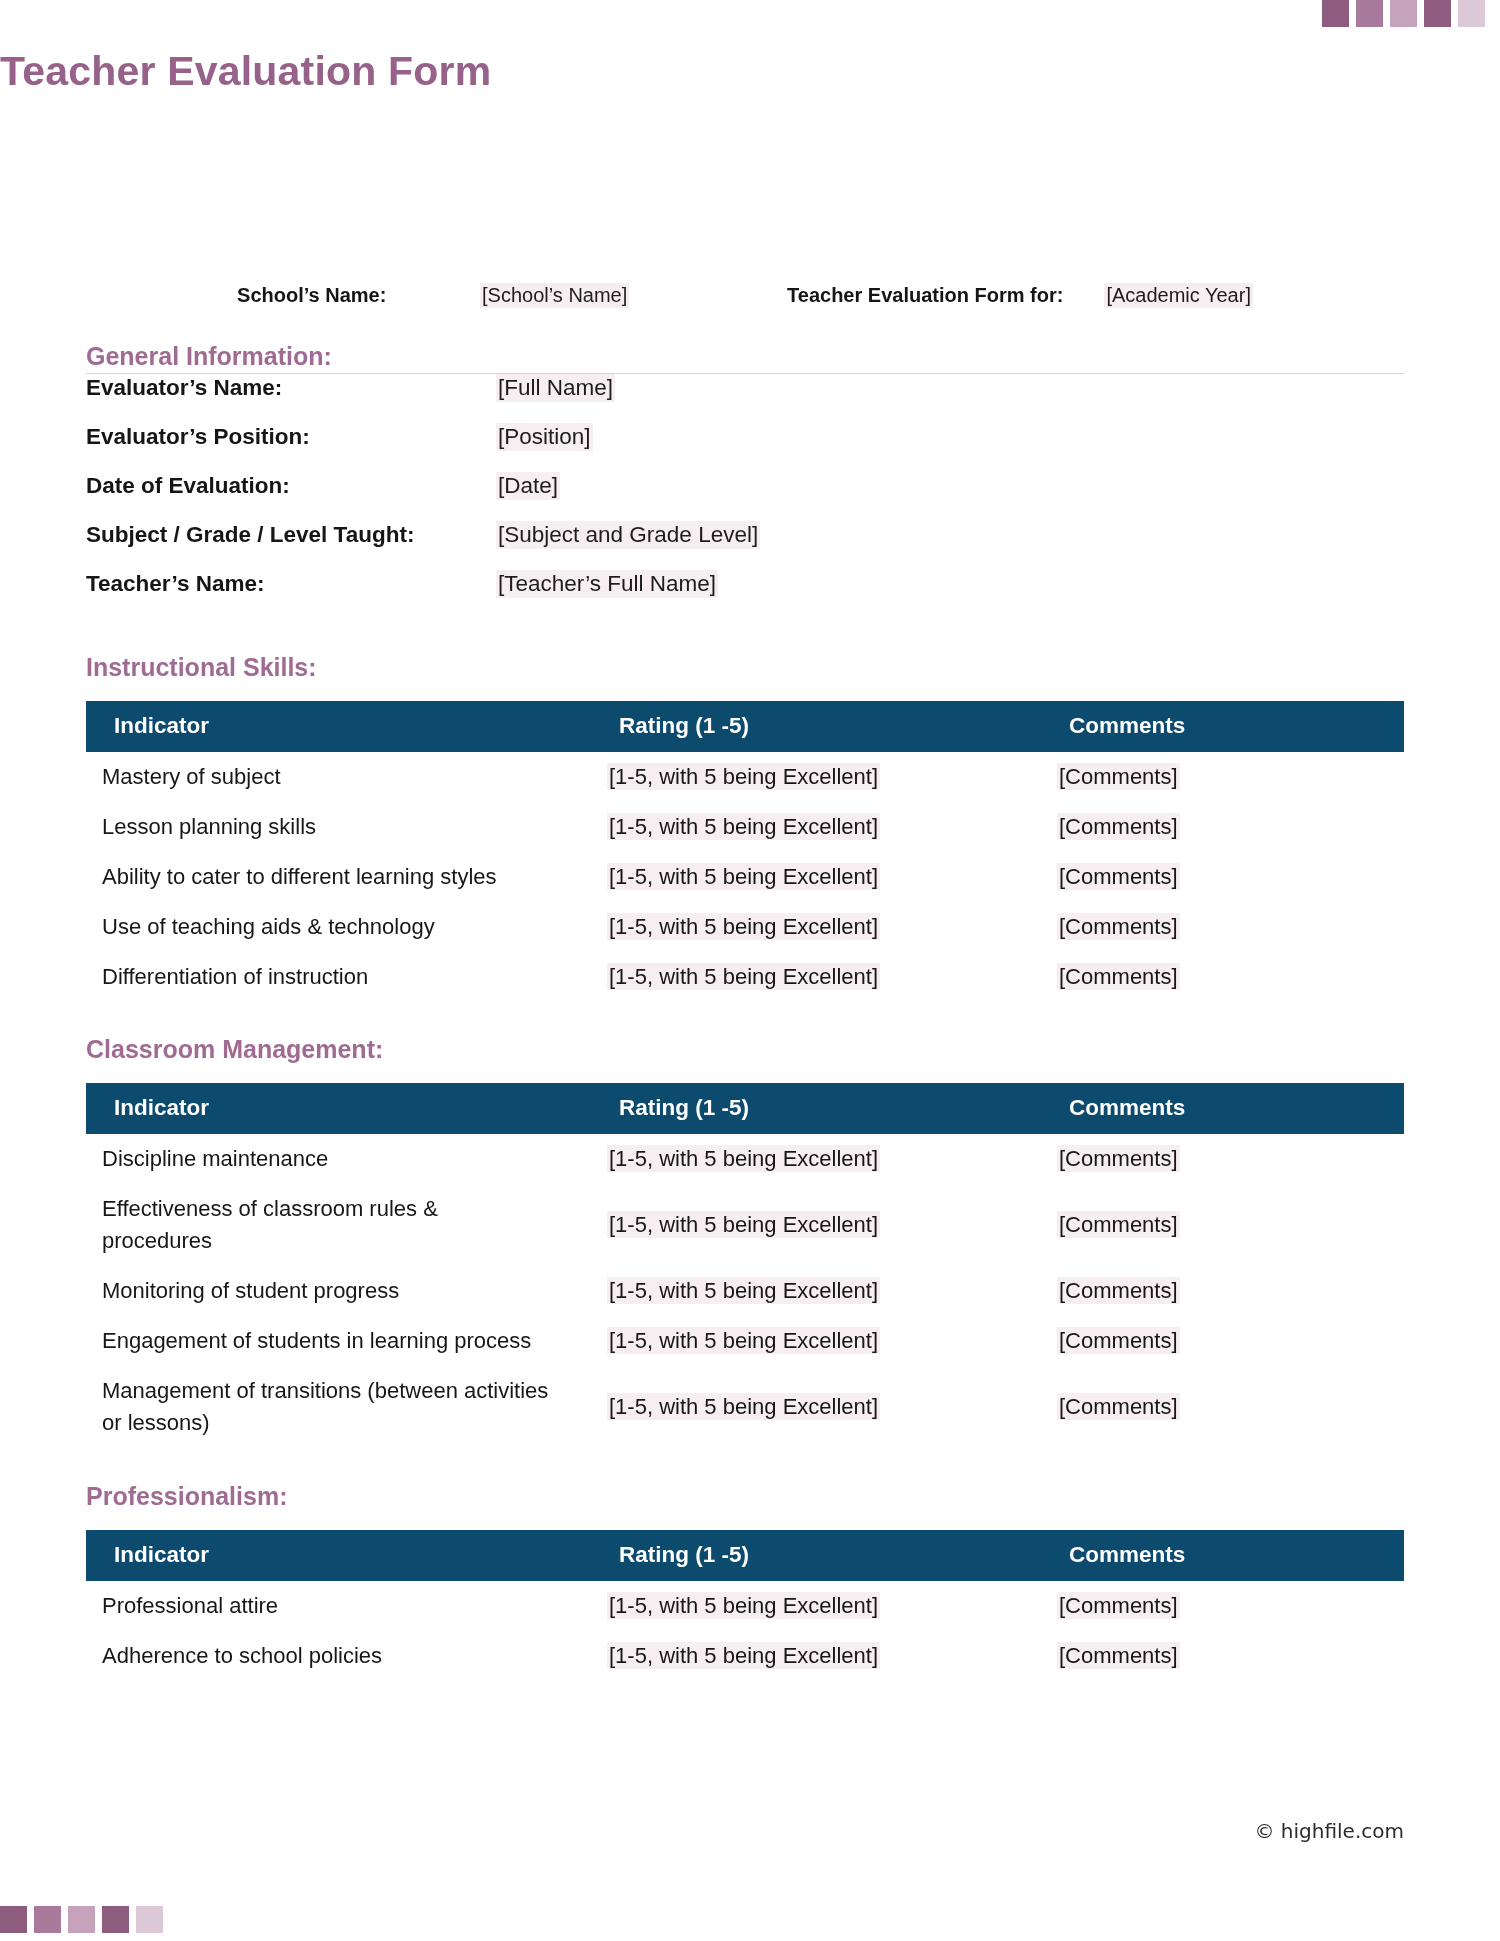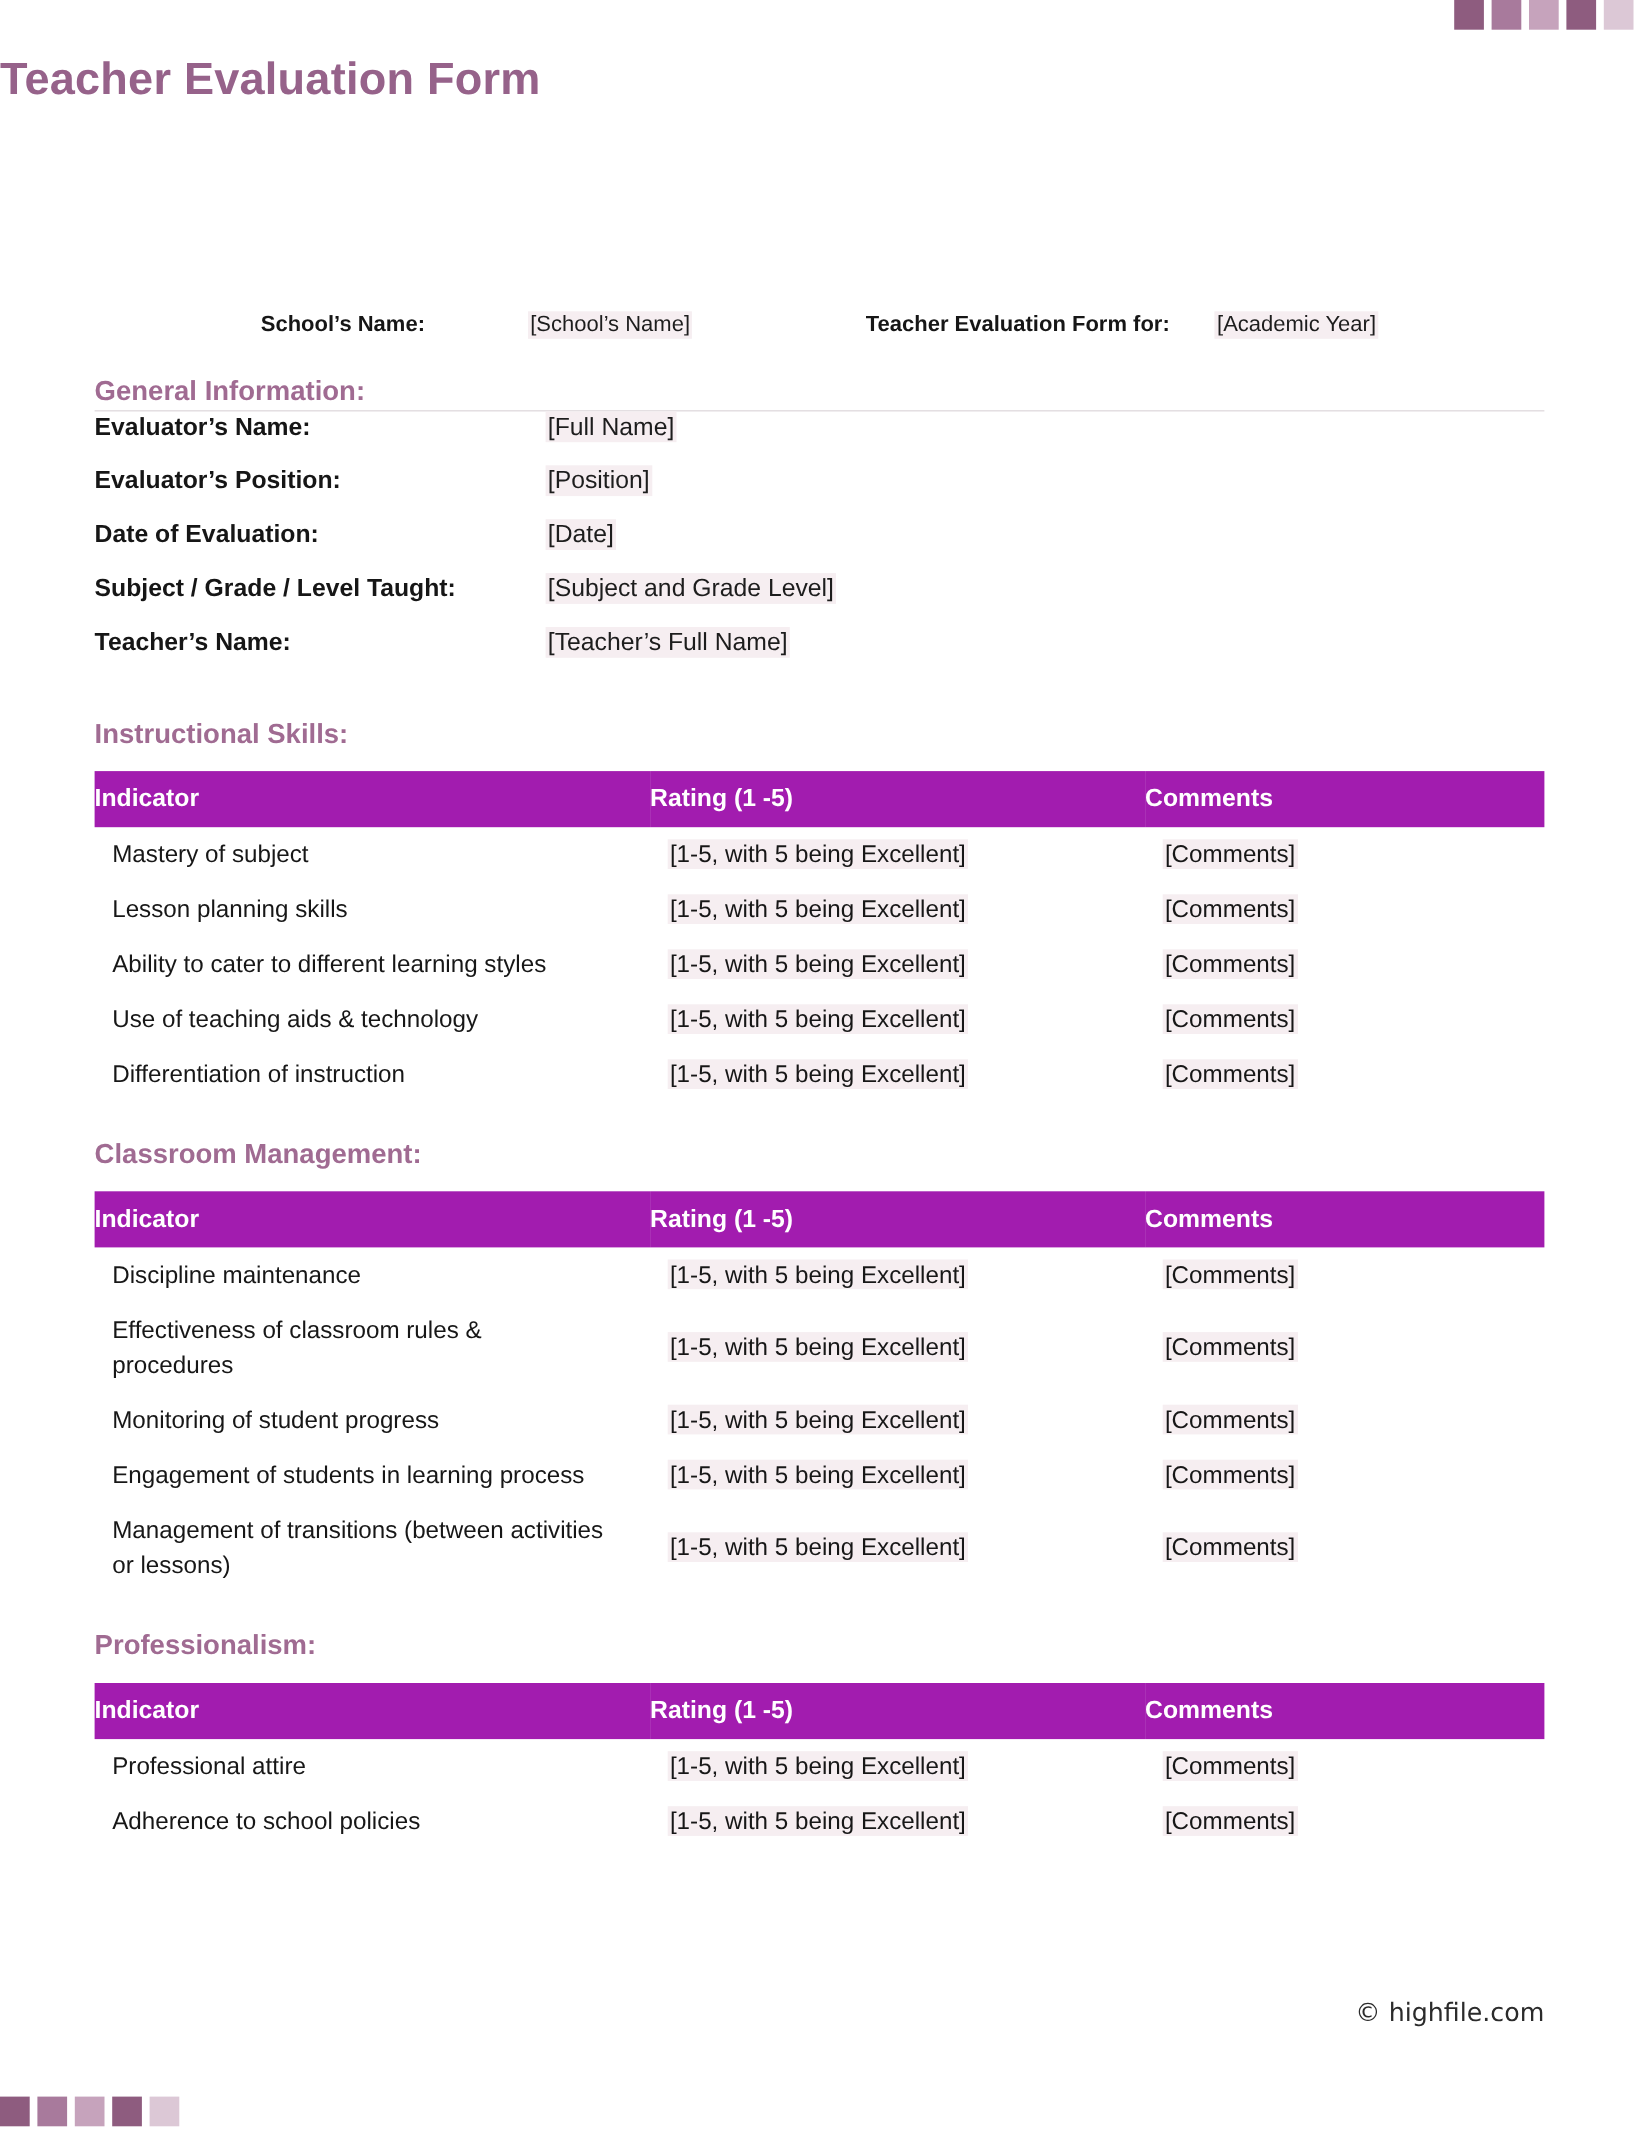--- a/index.html
+++ b/index.html
@@ -122,26 +122,26 @@
   }
 
   
   table.rating {
     width: 1318px;
     border-collapse: collapse;
     margin-top: 19px;
     table-layout: fixed;
   }
   table.rating thead th {
-    background: #a21caf;
+    background: #0c4a6e;
     color: #ffffff;
     font-size: 22.5px;
     font-weight: bold;
     text-align: left;
-    padding: 12px 0 13px 0;
+    padding: 12px 0 13px 28px;
     border: none;
   }
   table.rating col.c-ind { width: 505px; }
   table.rating col.c-rat { width: 450px; }
   table.rating col.c-com { width: 363px; }
 
   table.rating tbody td {
     font-size: 22px;
     color: #171717;
     vertical-align: middle;
@@ -157,21 +157,21 @@
     background: #F6EEF1;
     padding: 1px 2px;
   }
 
   
   .footer {
     position: absolute;
     right: 96px;
     bottom: 98px;
     font-family: "DejaVu Sans", sans-serif;
-    font-size: 23px;
+    font-size: 20px;
     color: #2b2b2b;
     margin-left: 24px;
   }
 </style>
 </head>
 <body>
 
 <div class="page">
 
   <div class="deco top-right">

